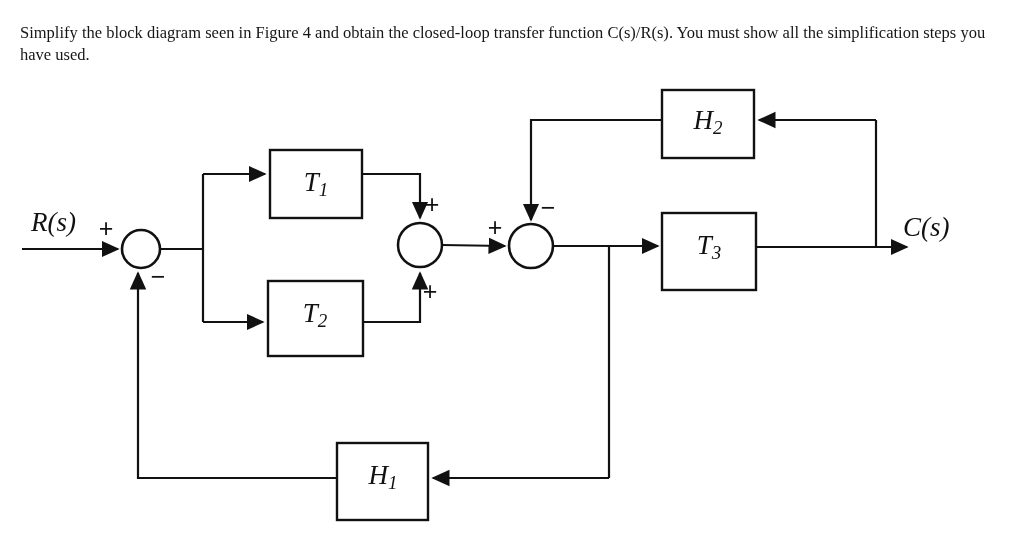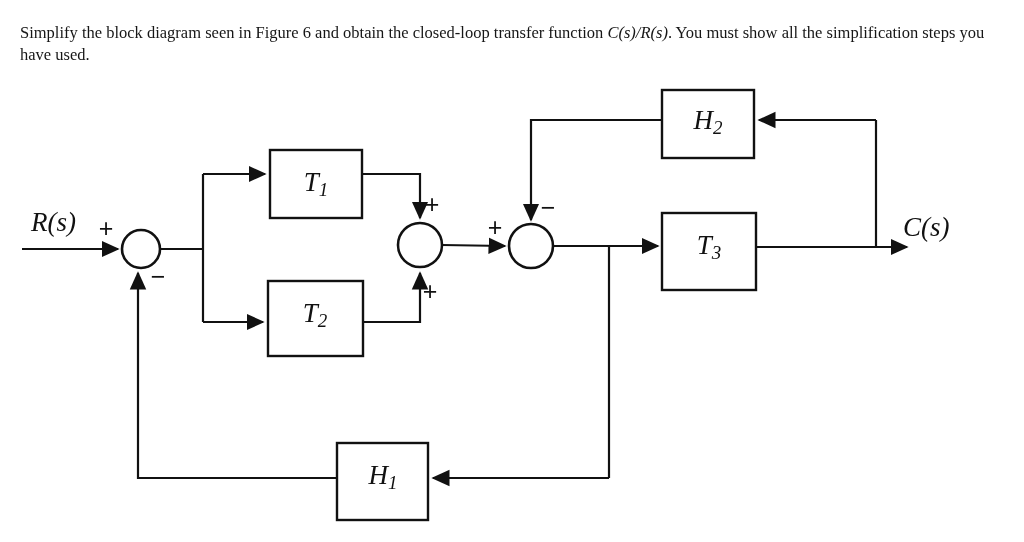--- a/index.html
+++ b/index.html
@@ -19,21 +19,20 @@
     position: absolute;
     left: 20px;
     top: 22px;
     width: 985px;
     font-size: 16.5px;
     line-height: 1.32;
     color: #161616;
     font-family: "Liberation Serif", serif;
   }
   #question-text .tf {
-    font-style: italic;
   }
   #diagram-wrap {
     position: absolute;
     left: 0;
     top: 70px;
     width: 1024px;
     height: 472px;
   }
   svg#block-diagram {
     display: block;
@@ -77,21 +76,21 @@
     font-size: 25px;
     fill: #111111;
     text-anchor: middle;
     dominant-baseline: middle;
   }
 </style>
 </head>
 <body>
 
 <div id="question-text">
-  <span>Simplify the block diagram seen in Figure 6 and obtain the closed-loop transfer function </span><span class="tf">C(s)/R(s)</span><span>. You must show all the simplification steps you have used.</span>
+  <span>Simplify the block diagram seen in Figure 4 and obtain the closed-loop transfer function </span><span class="tf">C(s)/R(s)</span><span>. You must show all the simplification steps you have used.</span>
 </div>
 
 <div id="diagram-wrap">
   <svg id="block-diagram" width="1024" height="472" viewBox="0 0 1024 472" xmlns="http://www.w3.org/2000/svg">
 
     <defs>
       <marker id="arrow" viewBox="0 0 12 12" refX="10" refY="6" markerWidth="9" markerHeight="9" orient="auto-start-reverse">
         <path d="M 0 1 L 11 6 L 0 11 z" fill="#111111"></path>
       </marker>
     </defs>

